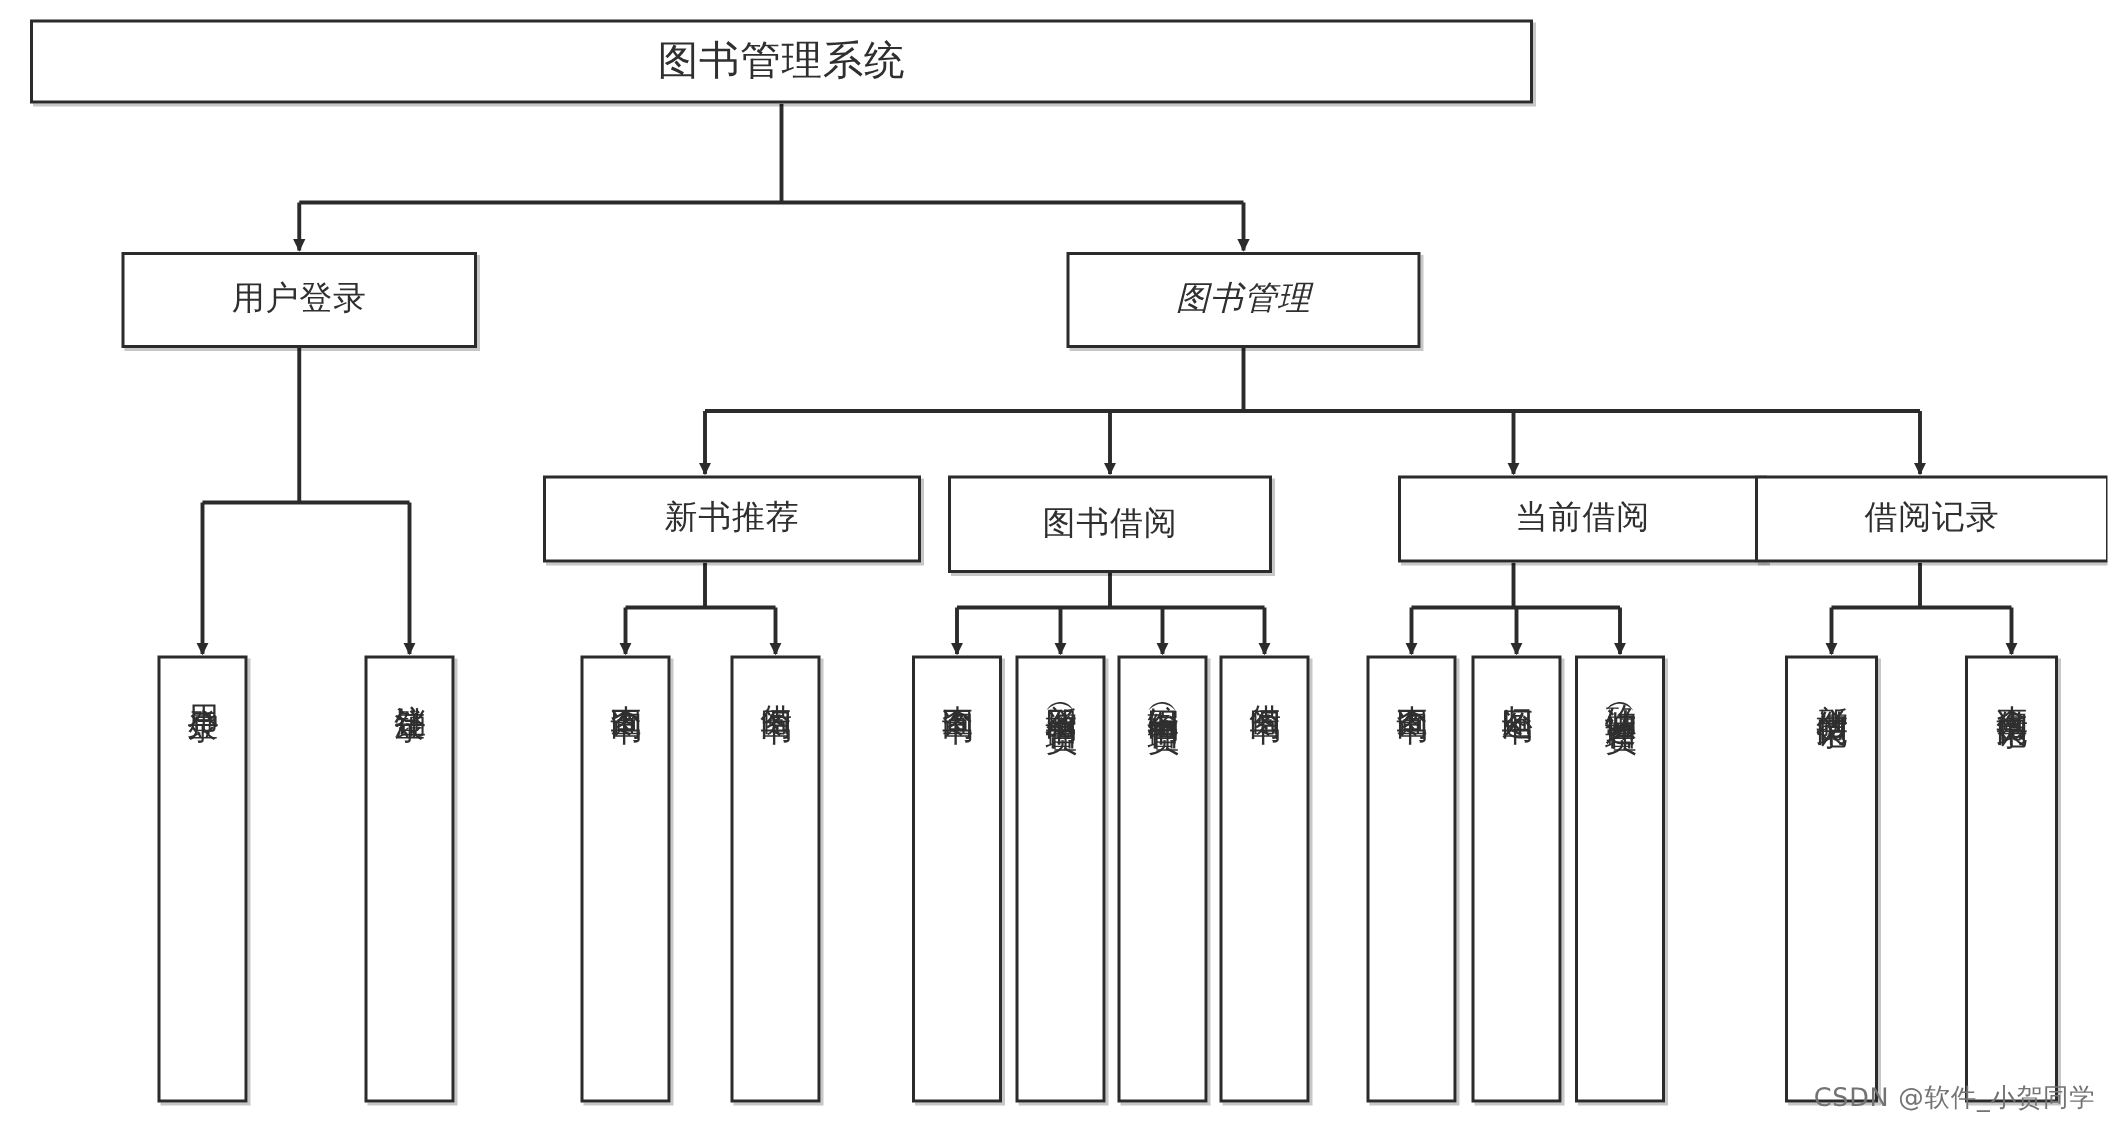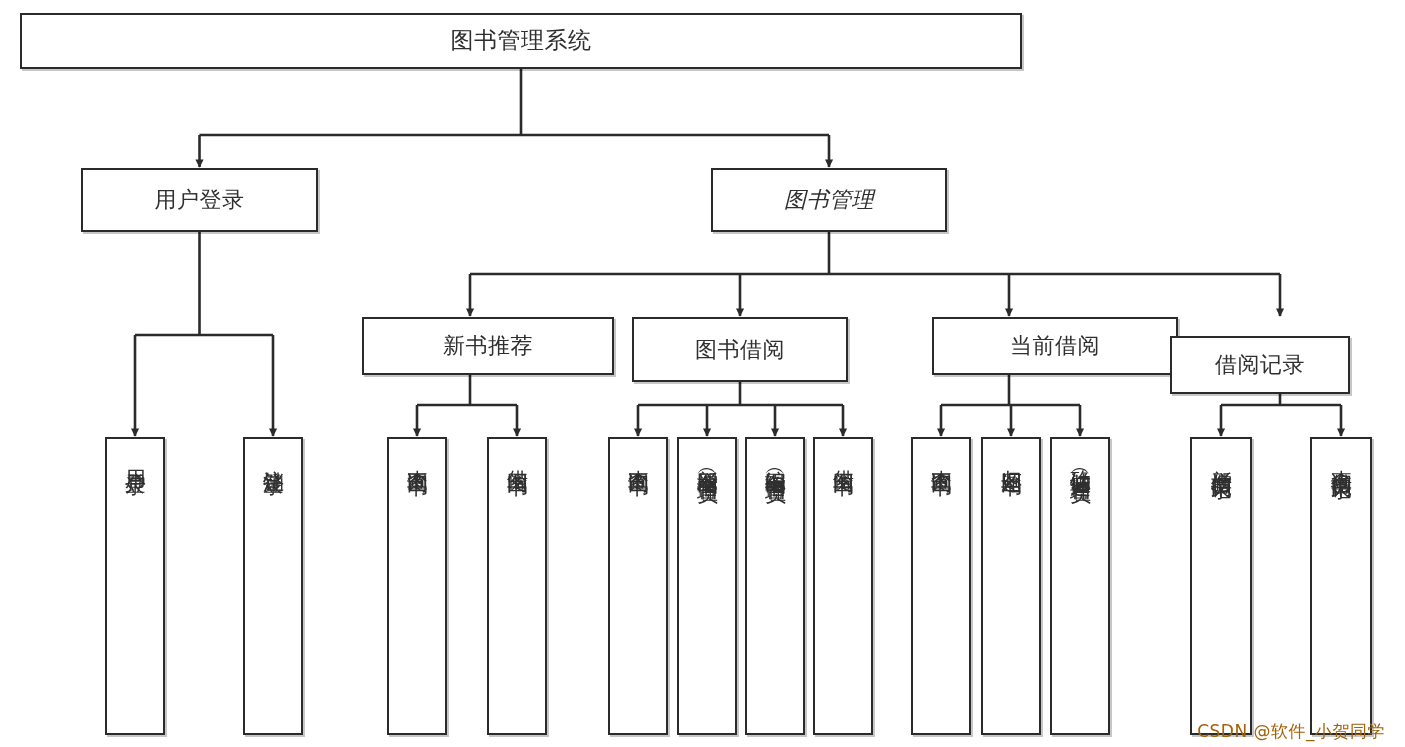--- a/index.html
+++ b/index.html
@@ -38,26 +38,26 @@
     justify-content:center;
     padding-top:14px;
   }
   .node-box.vertical .node-label{
     writing-mode:vertical-rl;
     text-orientation:upright;
     font-size:21px;
     line-height:1.1;
     letter-spacing:2px;
   }
-  .node-box.root .node-label{font-size:23px;}
+  .node-box.root .node-label{font-size:27px;}
 
   #watermark{
     position:absolute;
-    right:20px;bottom:4px;
-    color:#a16207;
+    right:8px;bottom:4px;
+    color:#737373;
     font-size:17px;
     letter-spacing:.5px;
     white-space:nowrap;
     pointer-events:none;
     font-family:"DejaVu Sans","Liberation Sans",sans-serif;
   }
 </style>
 </head>
 <body>
 
@@ -118,21 +118,21 @@
       </div>
       <div class="node-box horizontal" style="left: 362px; top: 317px; width: 252px; height: 58px;">
         <span class="node-label">新书推荐</span>
       </div>
       <div class="node-box horizontal" style="left: 632px; top: 317px; width: 216px; height: 65px;">
         <span class="node-label">图书借阅</span>
       </div>
       <div class="node-box horizontal" style="left: 932px; top: 317px; width: 246px; height: 58px;">
         <span class="node-label">当前借阅</span>
       </div>
-      <div class="node-box horizontal" style="left: 1170px; top: 317px; width: 180px; height: 58px; margin-top: 19px;">
+      <div class="node-box horizontal" style="left: 1170px; top: 317px; width: 236px; height: 58px;">
         <span class="node-label">借阅记录</span>
       </div>
       <div class="node-box vertical" style="left: 105px; top: 437px; width: 60px; height: 298px;">
         <span class="node-label">用户登录</span>
       </div>
       <div class="node-box vertical" style="left: 243px; top: 437px; width: 60px; height: 298px;">
         <span class="node-label">注销登录</span>
       </div>
       <div class="node-box vertical" style="left: 387px; top: 437px; width: 60px; height: 298px;">
         <span class="node-label">查询图书</span>

